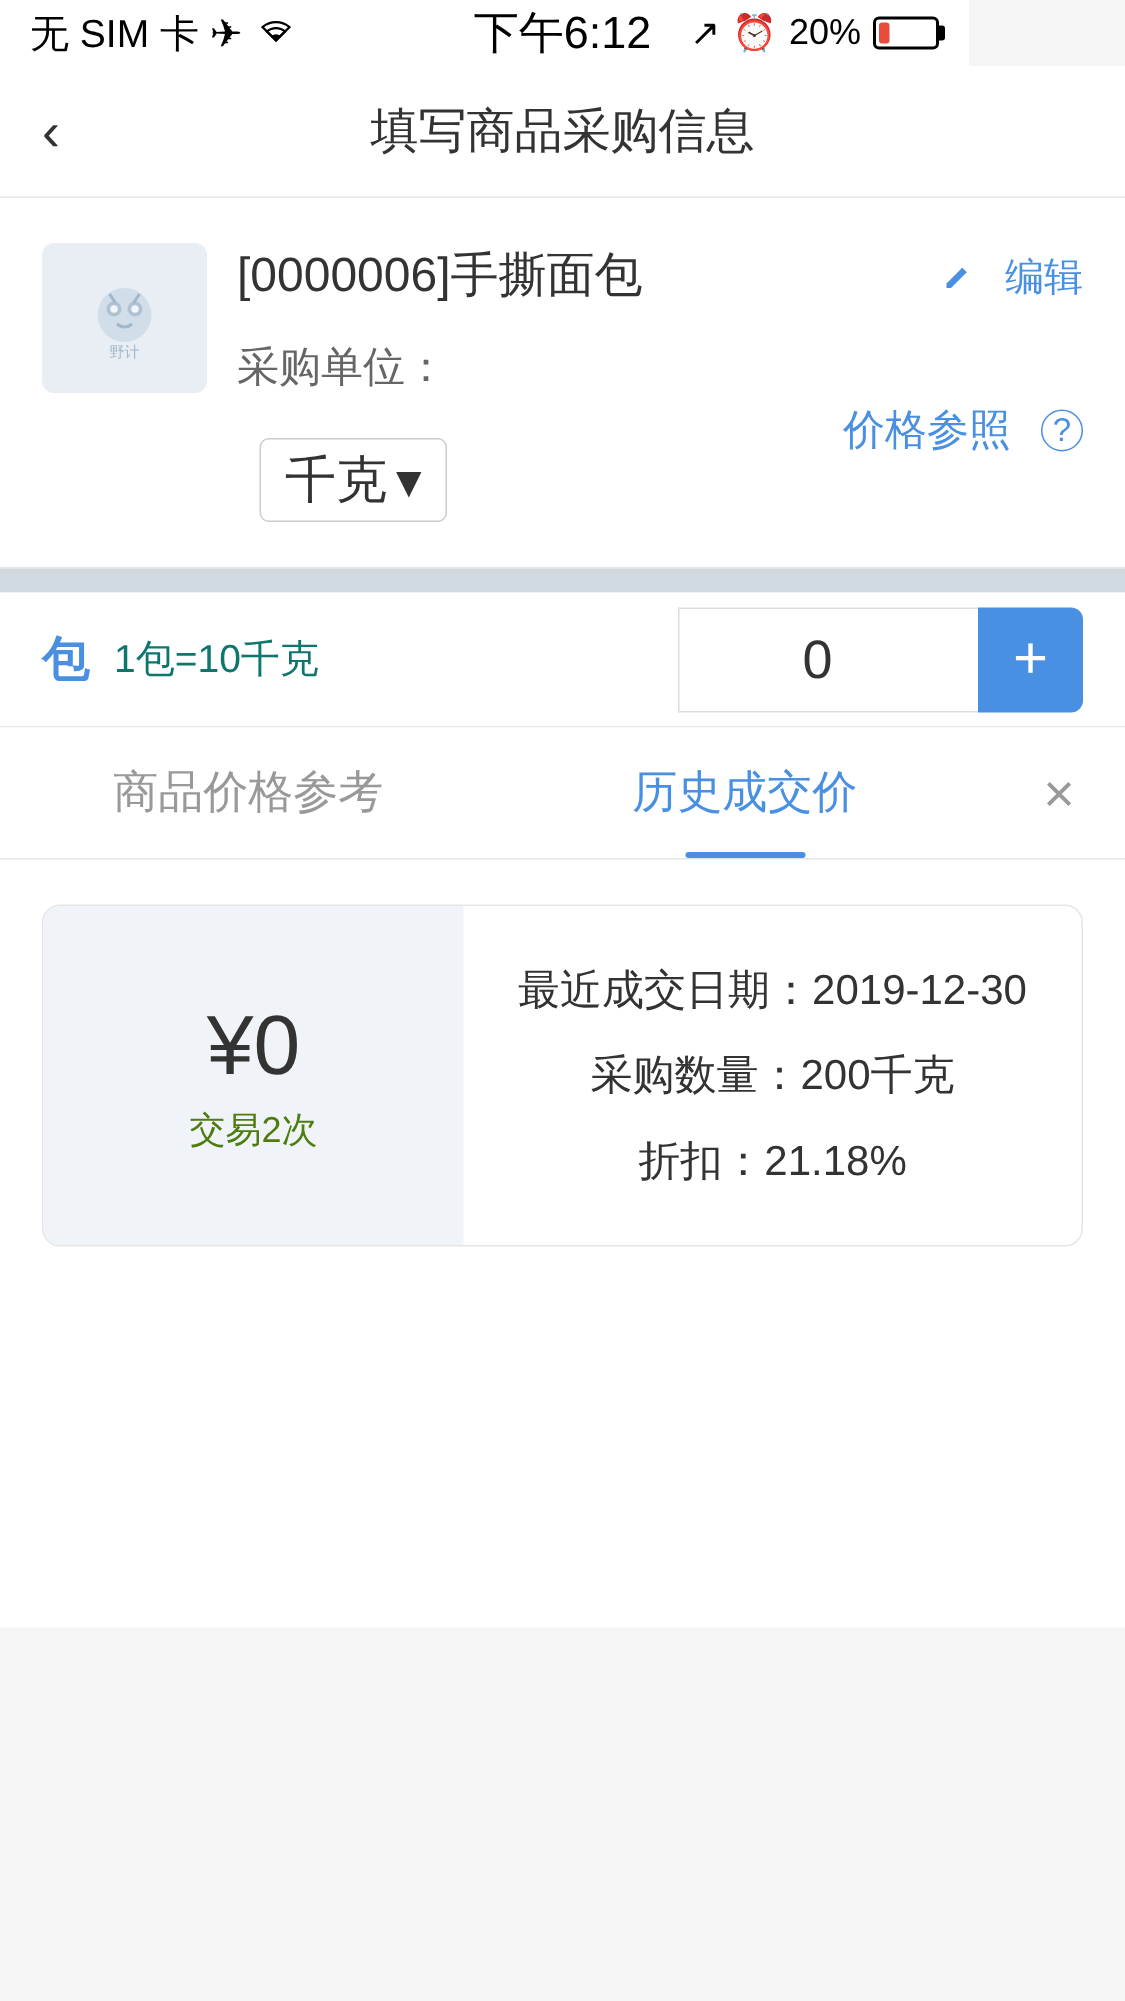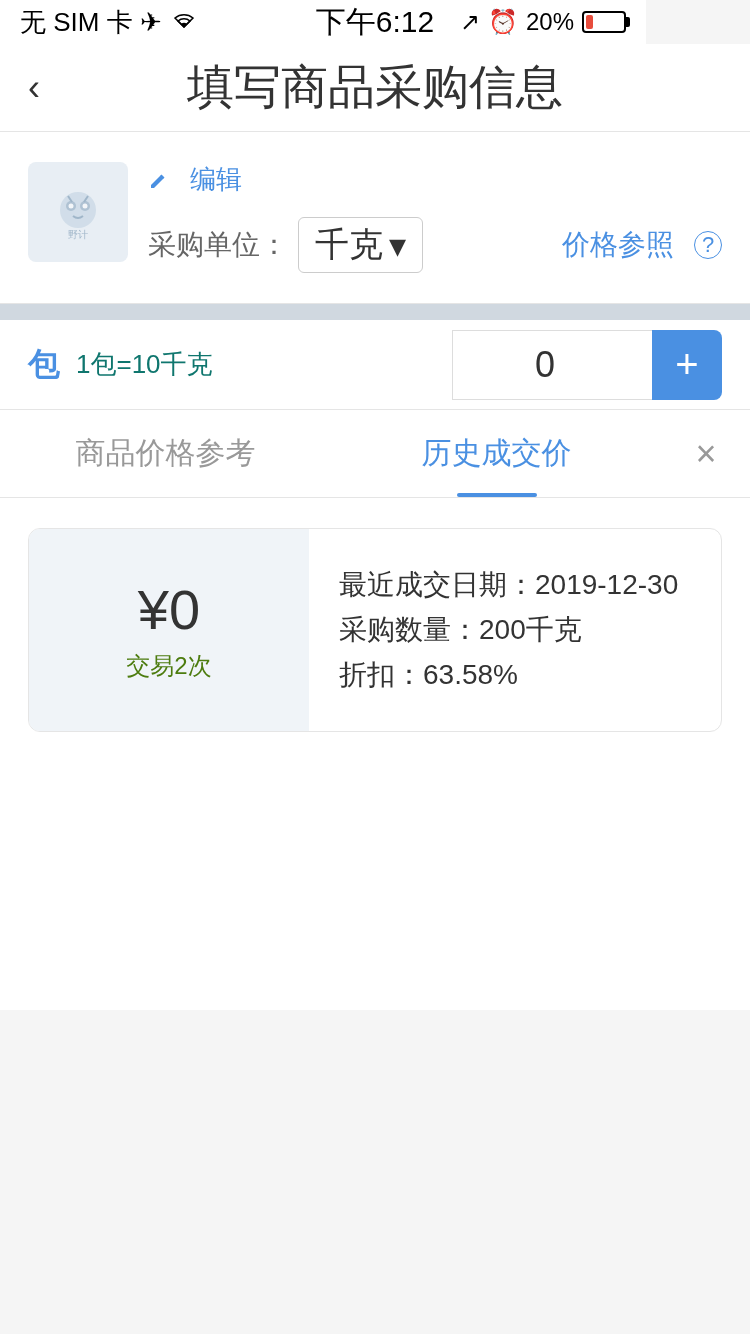--- a/index.html
+++ b/index.html
@@ -85,37 +85,37 @@
       position: relative;
     }
     .nav-back {
       position: absolute;
       left: 28px;
       font-size: 36px;
       color: #333;
       cursor: pointer;
     }
     .nav-title {
-      font-size: 47px;
+      font-size: 32px;
       font-weight: 500;
       color: #333;
     }
 
     
     .product-card {
       background: #fff;
       margin: 0;
       padding: 30px 28px;
       display: flex;
       align-items: flex-start;
       gap: 20px;
       border-bottom: 1px solid #e5e5e5;
     }
     .product-image {
-      width: 100px;
+      width: 110px;
       height: 100px;
       background: #e8eef4;
       border-radius: 8px;
       display: flex;
       align-items: center;
       justify-content: center;
       flex-shrink: 0;
       overflow: hidden;
     }
     .product-image-inner {
@@ -147,22 +147,23 @@
     }
     .product-unit-row {
       display: flex;
       justify-content: space-between;
       align-items: center;
     }
     .unit-label {
       font-size: 28px;
       color: #666;
       display: flex;
-      align-items: center;
-      gap: 10px;
+      align-items: flex-end;
+      gap: 28px;
+      flex-direction: column;
     }
     .unit-select {
       border: 1px solid #ccc;
       border-radius: 6px;
       padding: 4px 16px;
       font-size: 34px;
       color: #333;
       display: inline-flex;
       align-items: center;
       gap: 6px;
@@ -311,21 +312,22 @@
     .price-transactions {
       font-size: 24px;
       color: #4d7c0f;
       margin-top: 8px;
     }
     .price-right {
       flex: 1;
       padding: 36px 30px;
       display: flex;
       flex-direction: column;
-      gap: 6px;
+      gap: 18px;
+      align-items: center;
     }
     .price-detail-row {
       font-size: 28px;
       color: #333;
       line-height: 1.4;
     }
 
     
     .main-content {
       background: #fff;
@@ -373,20 +375,21 @@
       <circle cx="37" cy="24" r="5" fill="#5a7fa0" opacity="0.7"></circle>
       <circle cx="23" cy="24" r="2.5" fill="#fff"></circle>
       <circle cx="37" cy="24" r="2.5" fill="#fff"></circle>
       <path d="M25 34 Q30 38 35 34" stroke="#5a7fa0" stroke-width="2" fill="none"></path>
       <path d="M20 14 L24 20 M40 14 L36 20" stroke="#5a7fa0" stroke-width="2"></path>
       <text x="30" y="56" text-anchor="middle" font-size="10" fill="#5a7fa0">野计</text>
     </svg>
   </div>
   <div class="product-info">
     <div class="product-name-row">
+      <span class="product-name">[0000006]手撕面包</span>
       <span class="edit-link">
         <svg width="22" height="22" viewBox="0 0 22 22">
             <path d="M3 16l10-10 3 3-10 10H3v-3z" fill="#4a90e2"></path>
             <path d="M13 6l3 3" stroke="#4a90e2" stroke-width="1.5"></path>
           </svg>
         <span>编辑</span>
       </span>
     </div>
     <div class="product-unit-row">
       <div class="unit-label">
@@ -441,19 +444,19 @@
         <span class="price-transactions">交易2次</span>
       </div>
       <div class="price-right">
         <div class="price-detail-row">
           <span>最近成交日期：</span><span>2019-12-30</span>
         </div>
         <div class="price-detail-row">
           <span>采购数量：</span><span>200千克</span>
         </div>
         <div class="price-detail-row">
-          <span>折扣：</span><span>63.58%</span>
+          <span>折扣：</span><span>21.18%</span>
         </div>
       </div>
     </div>
   </div>
 
 </div>
 
 </body></html>

